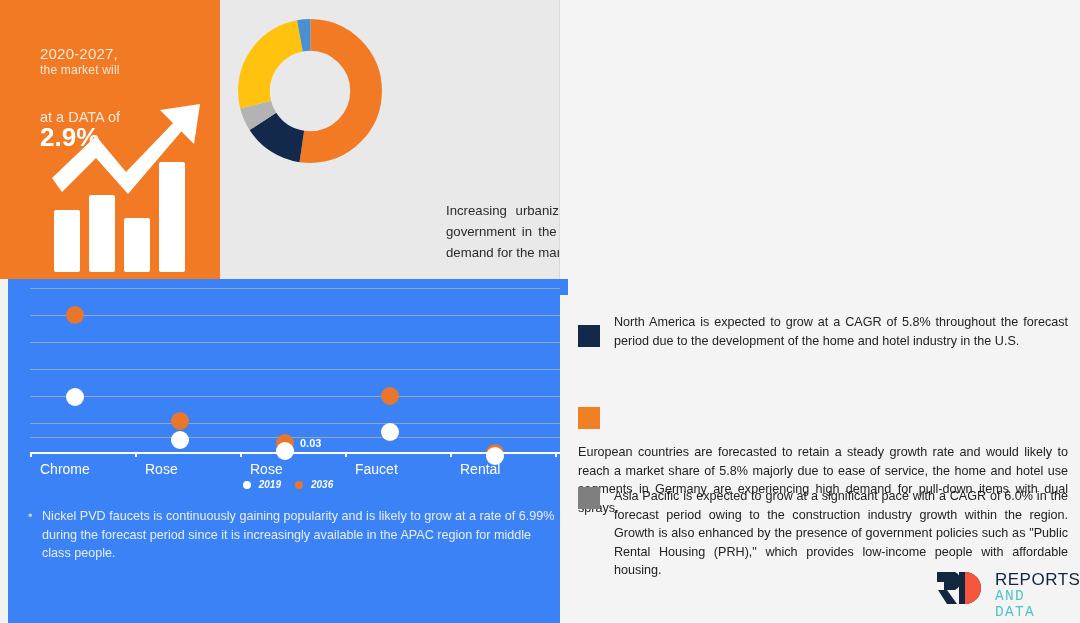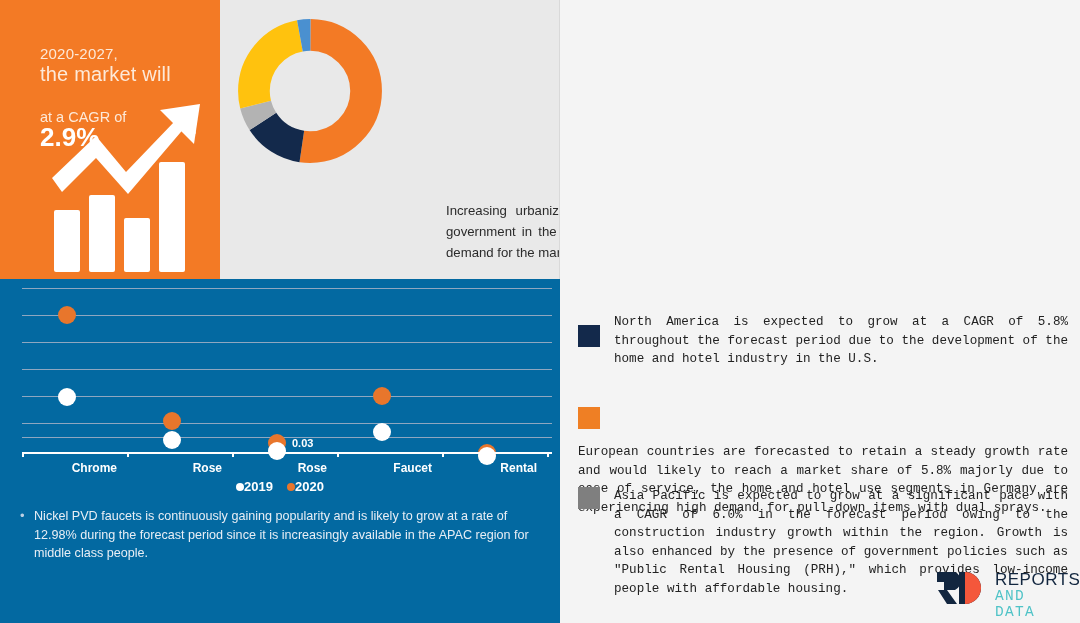--- a/index.html
+++ b/index.html
@@ -11,21 +11,21 @@
   }
   #page { position: relative; width: 1080px; height: 623px; background: #f2f2f2; }
 
   
   .orange-panel {
     position: absolute; left: 0; top: 0; width: 220px; height: 279px;
     background: #f37a25;
     color: #ffffff;
   }
   .op-l1 { position: absolute; left: 40px; top: 45px; font-size: 15px; color: #fde9d8; letter-spacing: .2px; }
-  .op-l2 { position: absolute; left: 40px; top: 63px; font-size: 20px; color: #fde9d8; letter-spacing: .2px; }
+  .op-l2 { position: absolute; left: 40px; top: 63px; font-size: 12px; color: #fde9d8; letter-spacing: .2px; }
   .op-accel { position: absolute; left: 24px; top: 79px; font-size: 27px; font-weight: bold; letter-spacing: .4px; color: #ffffff; }
   .op-l3 { position: absolute; left: 40px; top: 109px; font-size: 14.5px; color: #fde9d8; }
   .op-cagr { position: absolute; left: 40px; top: 122px; font-size: 26px; font-weight: bold; color: #ffffff; }
   .growth-icon { position: absolute; left: 48px; top: 100px; width: 160px; height: 175px; }
 
   
   .mid-panel {
     position: absolute; left: 220px; top: 0; width: 340px; height: 279px;
     background: #e9e9e9;
   }
@@ -40,44 +40,44 @@
   .mid-note {
     position: absolute; left: 226px; top: 200px; width: 325px;
     font-size: 13.2px; line-height: 21px; color: #2b2b2b; text-align: justify;
   }
 
   
   .bar-panel { position: absolute; left: 560px; top: 0; width: 520px; height: 295px; background: #f4f4f4; }
 
   
   .navy-panel {
-    position: absolute; left: 0; top: 279px; width: 560px; height: 344px;
-    background: #0369a1;
+    position: absolute; left: 8px; top: 279px; width: 560px; height: 344px;
+    background: #3b82f6;
   }
   .dot-chart { position: absolute; left: 10px; top: 5px; width: 545px; height: 175px; }
   .gridline { position: absolute; left: 12px; width: 530px; height: 1px; background: #8fa7c0; }
   .dot { position: absolute; width: 18px; height: 18px; border-radius: 50%; }
   .dot-2019 { background: #ffffff; }
   .dot-2027 { background: #e8762c; }
   .dot-axis { position: absolute; left: 12px; top: 168px; width: 530px; height: 1.5px; background: #ffffff; }
   .tickmark { position: absolute; top: 168px; width: 1.5px; height: 5px; background: #ffffff; }
-  .dot-cat { position: absolute; top: 177px; font-size: 12px; font-weight: bold; color: #ffffff; text-align: right; }
+  .dot-cat { position: absolute; top: 177px; font-size: 14px; font-weight: normal; color: #ffffff; text-align: left; }
   .dot-dlabel { position: absolute; font-size: 11px; font-weight: bold; color: #ffffff; }
   .dot-legend { position: absolute; left: 0; top: 200px; width: 560px; display: flex; justify-content: center; gap: 14px; }
-  .dl-item { display: flex; align-items: center; gap: 0; font-size: 13px; font-weight: bold; color: #ffffff; }
+  .dl-item { display: flex; align-items: center; gap: 8px; font-size: 10px; font-weight: bold; color: #ffffff; font-style: italic; }
   .dl-dot { width: 8px; height: 8px; border-radius: 50%; display: inline-block; }
   .bullets { position: absolute; left: 16px; top: 228px; width: 535px; }
   .bullet { position: relative; padding-left: 18px; font-size: 12.6px; line-height: 18.5px; color: #e8eef5; margin-bottom: 6px; }
   .bullet::before { content: "\2022"; position: absolute; left: 4px; top: 0; color: #bcd0e4; font-size: 13px; }
 
   
   .notes { position: absolute; left: 560px; top: 295px; width: 520px; height: 328px; background: #f4f4f4; }
   .note { position: absolute; display: flex; gap: 14px; width: 490px; }
   .note-swatch { width: 22px; height: 22px; flex: 0 0 22px; }
-  .note-text { font-size: 12.6px; line-height: 18.5px; color: #222222; text-align: justify; font-family: Liberation Mono, monospace; }
+  .note-text { font-size: 12.6px; line-height: 18.5px; color: #222222; text-align: justify; }
   .note1 { left: 18px; top: 18px; }
   .note2 { left: 18px; top: 96px; flex-direction: column; }
   .note3 { left: 18px; top: 192px; }
   .note1 .note-swatch { margin-top: 12px; }
   .note2 .note-swatch { margin-top: 16px; }
   .note3 .note-swatch { margin-top: 0px; }
 
   
   .logo { position: absolute; left: 935px; top: 568px; width: 138px; height: 44px; }
   .logo-reports { position: absolute; left: 60px; top: 2px; font-size: 17px; font-weight: normal; color: #12263f; letter-spacing: .5px; }
@@ -87,21 +87,21 @@
   .v-div { position: absolute; left: 559px; top: 0; width: 1.5px; height: 623px; background: #d9d9d9; }
 </style>
 </head>
 <body>
 
 <div id="page">
 
   <div class="orange-panel">
     <div class="op-l1">2020-2027,</div>
     <div class="op-l2">the market will</div>
-    <div class="op-l3">at a CAGR of</div>
+    <div class="op-l3">at a DATA of</div>
     <div class="op-cagr">2.9%</div>
     <svg class="growth-icon" viewBox="0 0 160 175">
       <rect x="6" y="110" width="26" height="62" rx="2" fill="#ffffff"></rect>
       <rect x="41" y="95" width="26" height="77" rx="2" fill="#ffffff"></rect>
       <rect x="76" y="118" width="26" height="54" rx="2" fill="#ffffff"></rect>
       <rect x="111" y="62" width="26" height="110" rx="2" fill="#ffffff"></rect>
       <path d="M4 78 L48 36 L78 72 L126 22 L118 14 L142 8 L148 34 L138 26 L80 94 L48 58 L14 92 Z" fill="#ffffff"></path>
       <path d="M112 10 L152 4 L146 44 Z" fill="#ffffff"></path>
     </svg>
   </div>
@@ -190,26 +190,26 @@
       <div class="dot-cat" style="left:442px; width:85px;">Rental</div>
     </div>
 
     <div class="dot-legend">
       <span class="dl-item">
         <span class="dl-dot" style="background:#ffffff;"></span>
         <span>2019</span>
       </span>
       <span class="dl-item">
         <span class="dl-dot" style="background:#e8762c;"></span>
-        <span>2020</span>
+        <span>2036</span>
       </span>
     </div>
 
     <div class="bullets">
-      <div class="bullet">Nickel PVD faucets is continuously gaining popularity and is likely to grow at a rate of 12.98% during the forecast period since it is increasingly available in the APAC region for middle class people.</div>
+      <div class="bullet">Nickel PVD faucets is continuously gaining popularity and is likely to grow at a rate of 6.99% during the forecast period since it is increasingly available in the APAC region for middle class people.</div>
     </div>
   </div>
 
   <div class="notes">
     <div class="note note1">
       <span class="note-swatch" style="background:#13294b;"></span>
       <span class="note-text">North America is expected to grow at a CAGR of 5.8% throughout the forecast period due to the development of the home and hotel industry in the U.S.</span>
     </div>
     <div class="note note2">
       <span class="note-swatch" style="background:#ef7f24;"></span>

